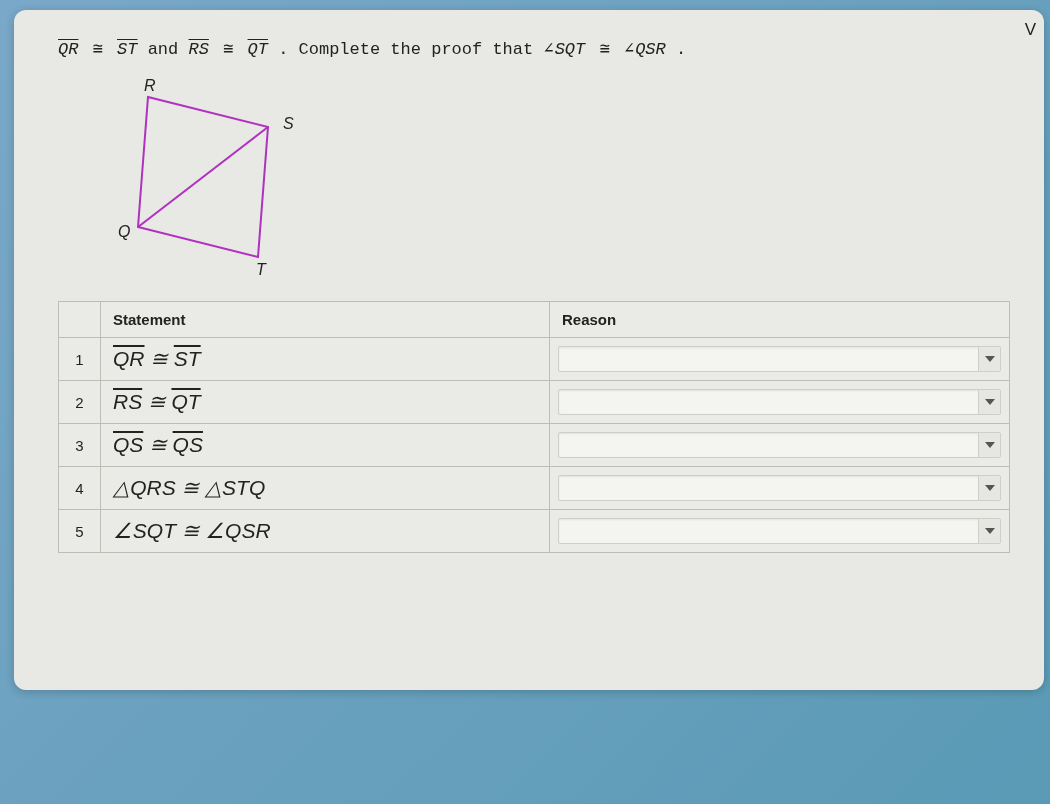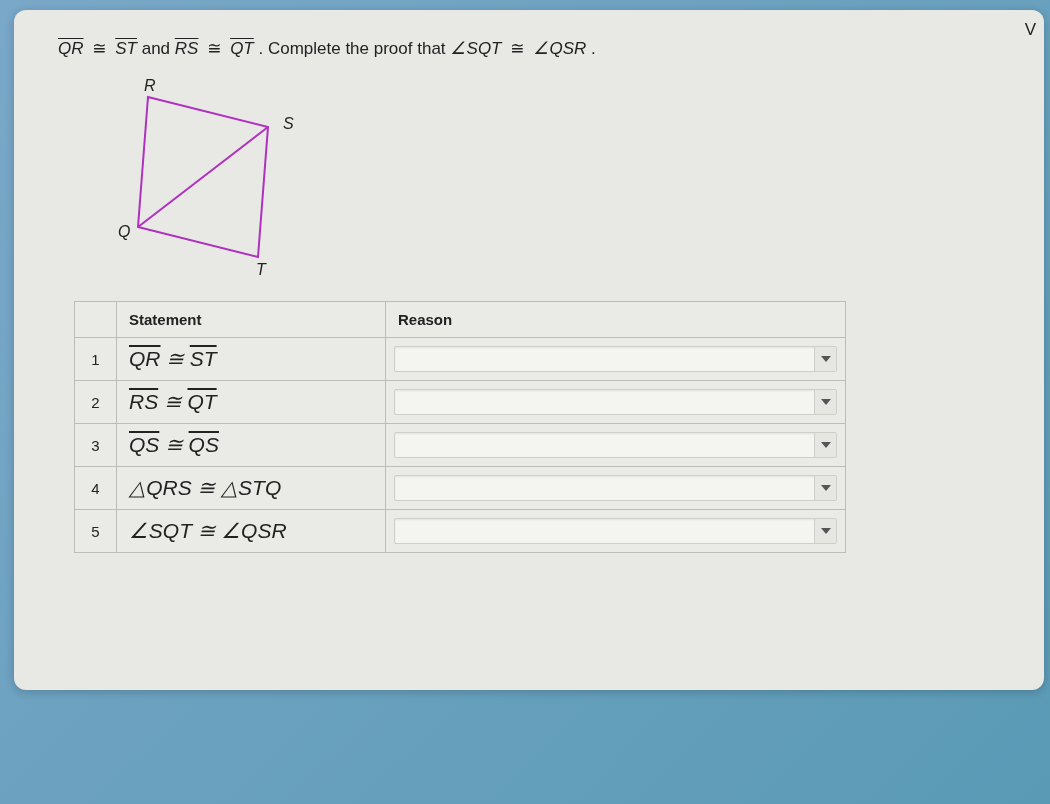--- a/index.html
+++ b/index.html
@@ -27,33 +27,33 @@
     right: 8px;
     top: 10px;
     font-size: 17px;
     color: #222;
     font-weight: 500;
   }
   .problem-text {
     font-size: 17px;
     color: #222;
     margin-bottom: 18px;
+    font-family: Liberation Mono, monospace;
   }
   .seg { text-decoration: overline; font-style: italic; }
   .cong { margin: 0 4px; }
   .ital { font-style: italic; }
   .diagram-wrap {
     margin-left: 50px;
     margin-bottom: 20px;
   }
   table.proof {
     border-collapse: collapse;
-    width: 772px;
+    width: 952px;
     margin-top: 6px;
-    margin-left: 16px;
   }
   table.proof th, table.proof td {
     border: 1px solid #bdbdb8;
     padding: 9px 12px;
     text-align: left;
     vertical-align: middle;
     background: #eaebe6;
   }
   table.proof th {
     font-weight: bold;

